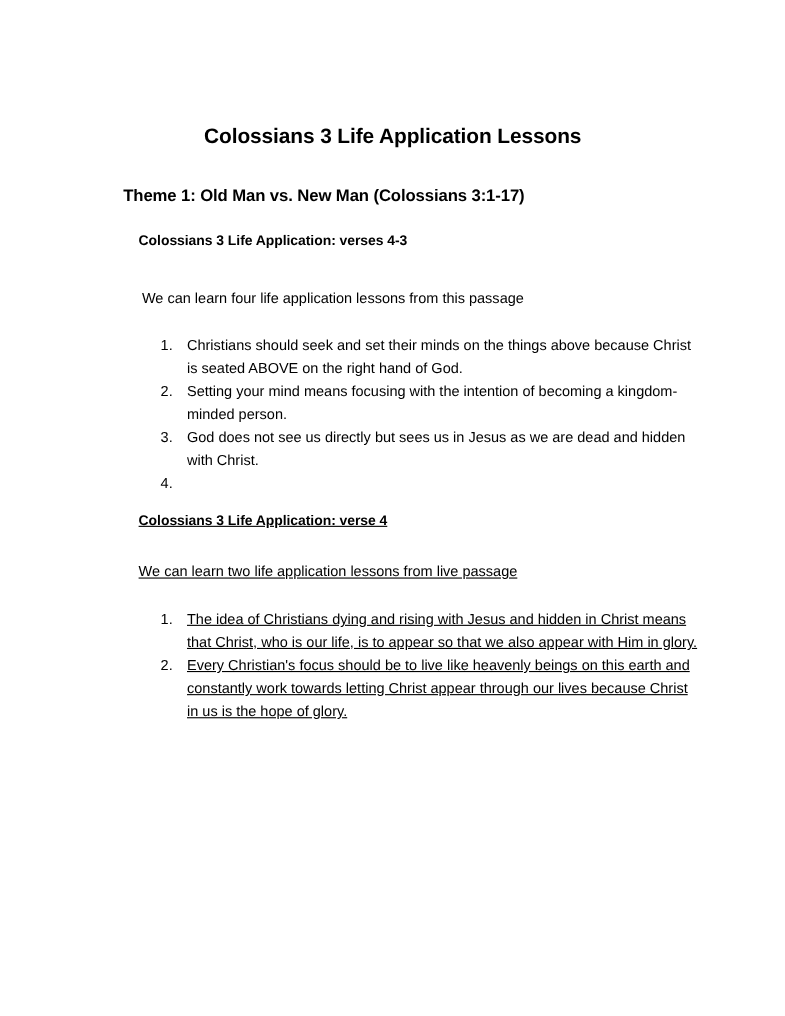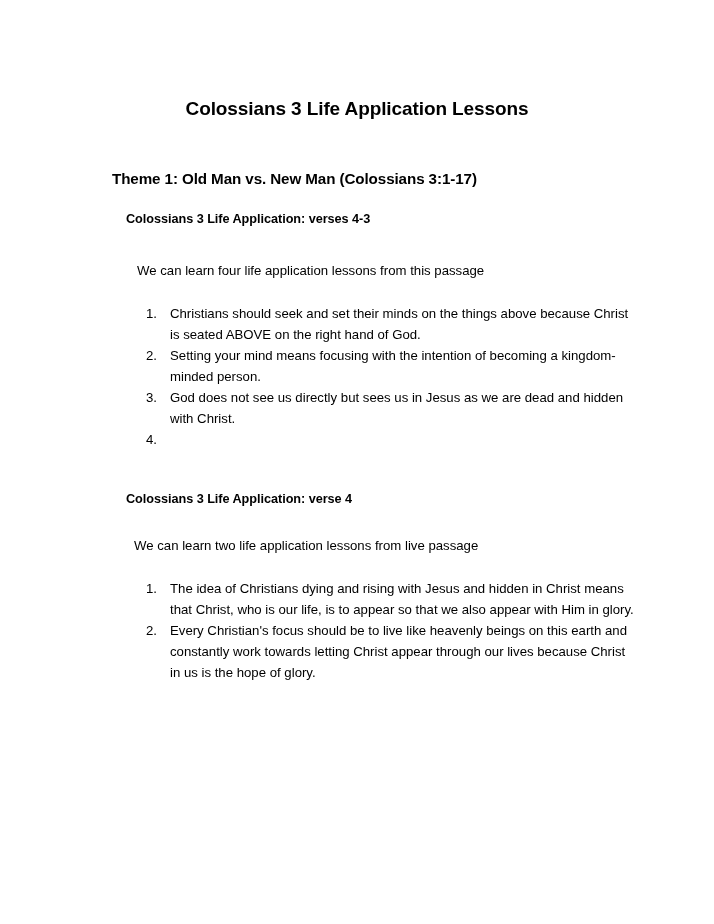--- a/index.html
+++ b/index.html
@@ -19,21 +19,21 @@
     position: relative;
     width: 714px;
     height: 924px;
     background: #ffffff;
     overflow: hidden;
     box-sizing: border-box;
   }
 
   .doc-title {
     position: absolute;
-    top: 84px;
+    top: 100px;
     left: 0;
     width: 714px;
     text-align: center;
     font-size: 19px;
     font-weight: bold;
     letter-spacing: -0.1px;
     line-height: 24px;
   }
 
   .theme-heading {
@@ -58,21 +58,21 @@
     font-weight: bold;
     letter-spacing: -0.05px;
     line-height: 18px;
     margin: 0;
   }
 
   .section-intro {
     font-size: 13.2px;
     font-weight: normal;
     line-height: 19px;
-    margin: 8px;
+    margin: 0;
     white-space: nowrap;
   }
 
   .section-intro.indented {
     padding-left: 3px;
   }
 
   ol.lesson-list {
     margin: 0;
     padding: 0;
@@ -93,21 +93,21 @@
     top: 0;
     width: 22px;
     text-align: left;
   }
 
   
   #sec0 { top: 210px; }
   #sec0 .section-intro { margin-top: 33px; }
   #sec0 ol.lesson-list { margin-top: 23px; }
 
-  #sec1 { top: 490px; }
+  #sec1 { top: 464px; text-decoration: underline; }
   #sec1 .section-intro { margin-top: 28px; }
   #sec1 ol.lesson-list { margin-top: 23px; }
 
   #sec2 { top: 712px; }
   #sec2 .section-intro { margin-top: 29px; }
 </style>
 </head>
 <body>
 
 <div class="page">

